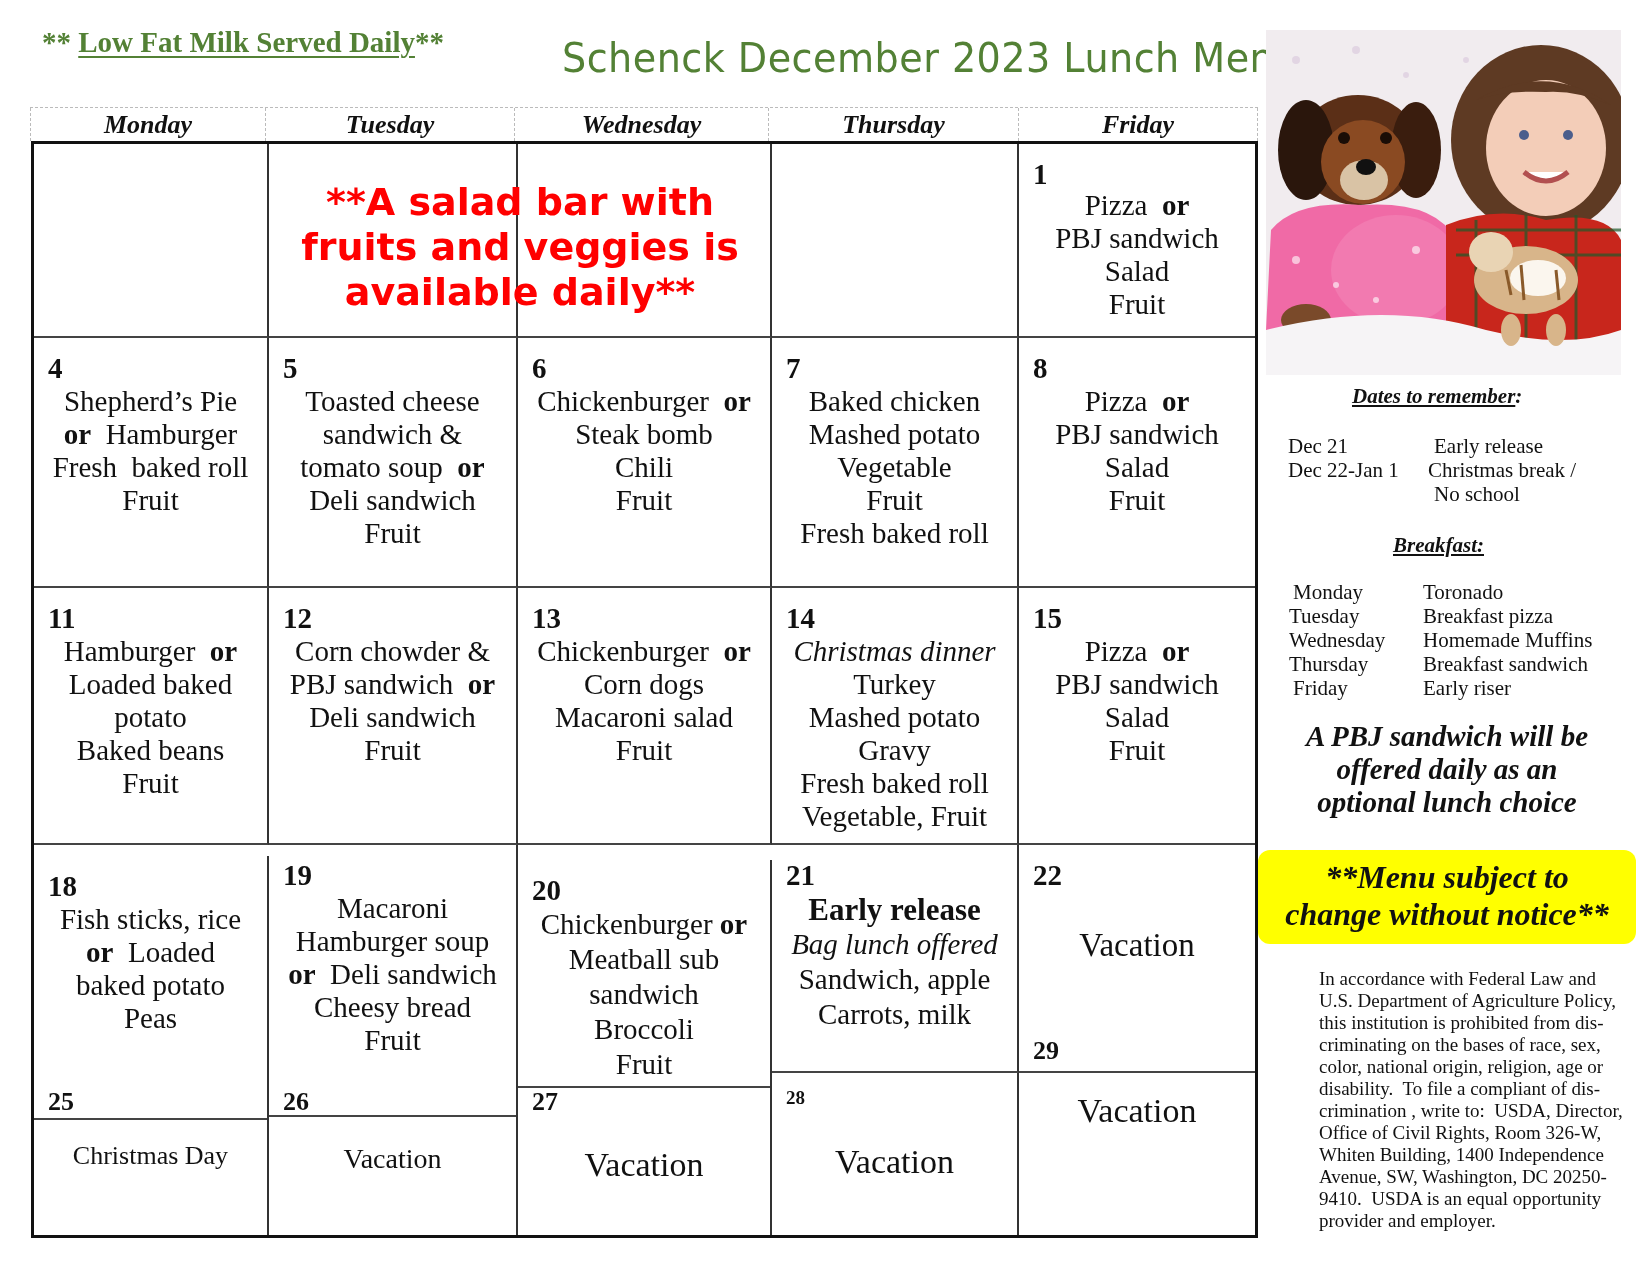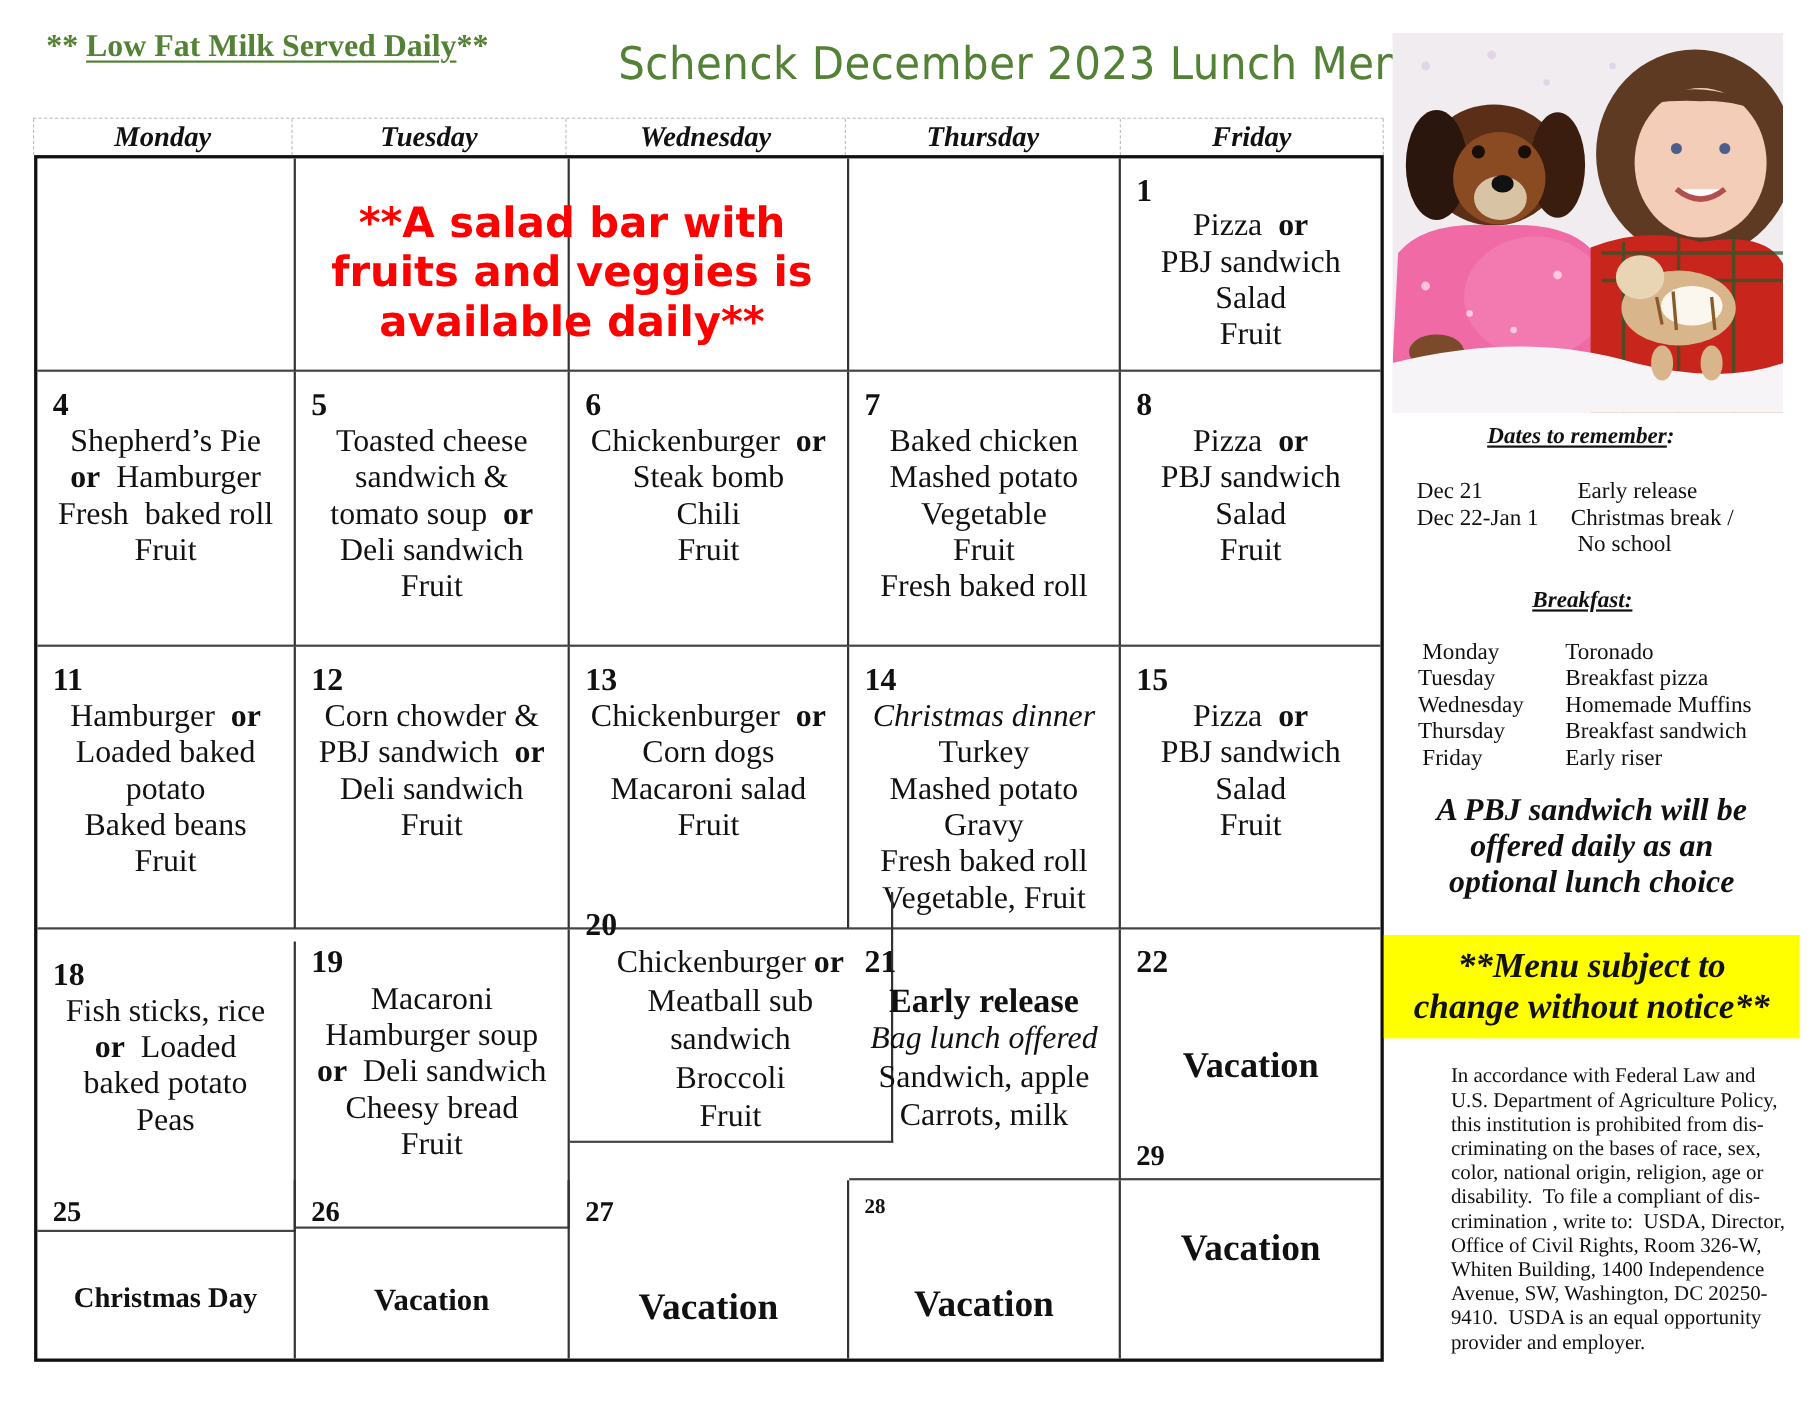--- a/index.html
+++ b/index.html
@@ -15,29 +15,29 @@
   .day-header div { text-align: center; font-style: italic; font-weight: bold; font-size: 26px; line-height: 34px; border-left: 1px dashed #bbb; }
   .day-header div:last-child { border-right: 1px dashed #bbb; }
 
   .grid { position: absolute; left: 31px; top: 141px; width: 1227px; height: 1097px; border: 3px solid #111; }
   .cell { position: absolute; border-right: 2px solid #333; border-bottom: 2px solid #444; text-align: center; }
   .cell .num { position: absolute; left: 14px; top: 14px; font-weight: bold; font-size: 29px; }
   .cell .items { position: absolute; left: 0; right: 0; top: 47px; font-size: 29px; line-height: 33px; }
   .cell .items .or { font-weight: bold; text-decoration-thickness: 2px; }
   .cell .items .it { font-style: italic; }
   .cell .items .b { font-weight: bold; }
-  .vac { position: absolute; left: 0; right: 0; font-weight: bold; margin-top: 24px; }
+  .vac { position: absolute; left: 0; right: 0; font-weight: normal; }
 
   .salad-note { position: absolute; left: 270px; top: 180px; width: 500px; text-align: center; font-family: "DejaVu Sans", sans-serif; font-weight: bold; color: #ff0000; font-size: 38px; line-height: 45px; z-index: 2; }
 
   .photo { position: absolute; left: 1266px; top: 30px; width: 355px; height: 345px; overflow: hidden; background: #f3eef2; }
   .sec-title { position: absolute; font-weight: bold; font-style: italic; text-decoration: underline; font-size: 21px; }
   .dates-row, .bf-row { position: absolute; font-size: 21px; white-space: nowrap; }
   .pbj-note { position: absolute; left: 1262px; top: 720px; width: 370px; text-align: center; font-weight: bold; font-style: italic; font-size: 29px; line-height: 33px; }
-  .yellow { position: absolute; left: 1258px; top: 850px; width: 378px; height: 94px; background: #ffff00; text-align: center; font-weight: bold; font-style: italic; font-size: 32px; line-height: 37px; padding-top: 9px; }
+  .yellow { position: absolute; left: 1258px; top: 850px; width: 378px; height: 94px; background: #ffff00; text-align: center; font-weight: bold; font-style: italic; font-size: 32px; line-height: 37px; padding-top: 9px; border-radius: 12px; }
   .legal { position: absolute; left: 1279px; top: 968px; width: 345px; font-size: 19px; line-height: 22px; margin-left: 40px; }
 </style>
 </head>
 <body>
 
 <div class="milk-note">
   <span>** </span><span class="u">Low Fat Milk Served Daily</span><span>**</span>
 </div>
 <div class="title">Schenck December 2023 Lunch Menu</div>
 
@@ -174,21 +174,21 @@
   <div class="cell" style="left:235px;top:701px;width:249px;height:272px">
     <span class="num">19</span>
     <div class="items">
       <div>Macaroni</div>
       <div>Hamburger soup</div>
       <div><span class="or">or</span>&nbsp; <span>Deli sandwich</span></div>
       <div>Cheesy bread</div>
       <div>Fruit</div>
     </div>
   </div>
-  <div class="cell" style="left:484px;top:667px;width:294px;height:228px">
+  <div class="cell" style="left:484px;top:716px;width:254px;height:228px">
     <span class="num">20</span>
     <div class="items" style="line-height:35px">
       <div><span>Chickenburger</span>&nbsp;<span class="or">or</span></div>
       <div>Meatball sub</div>
       <div>sandwich</div>
       <div>Broccoli</div>
       <div>Fruit</div>
     </div>
   </div>
   <div class="cell" style="left:738px;top:701px;width:247px;height:228px">

